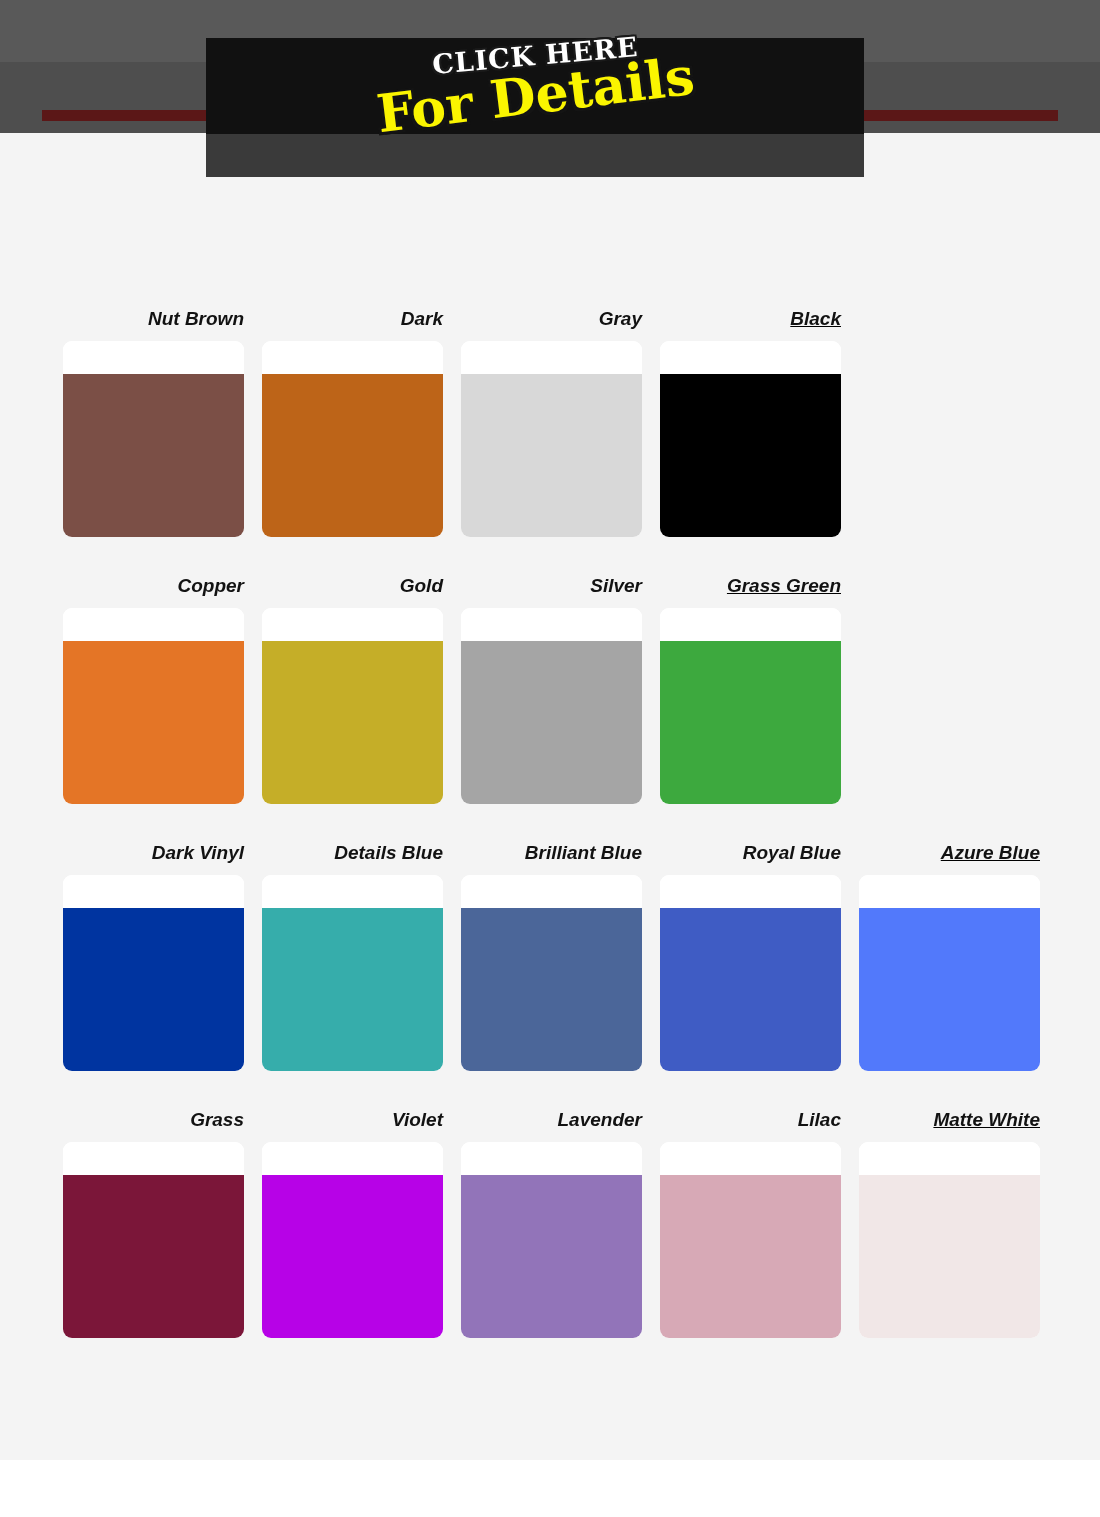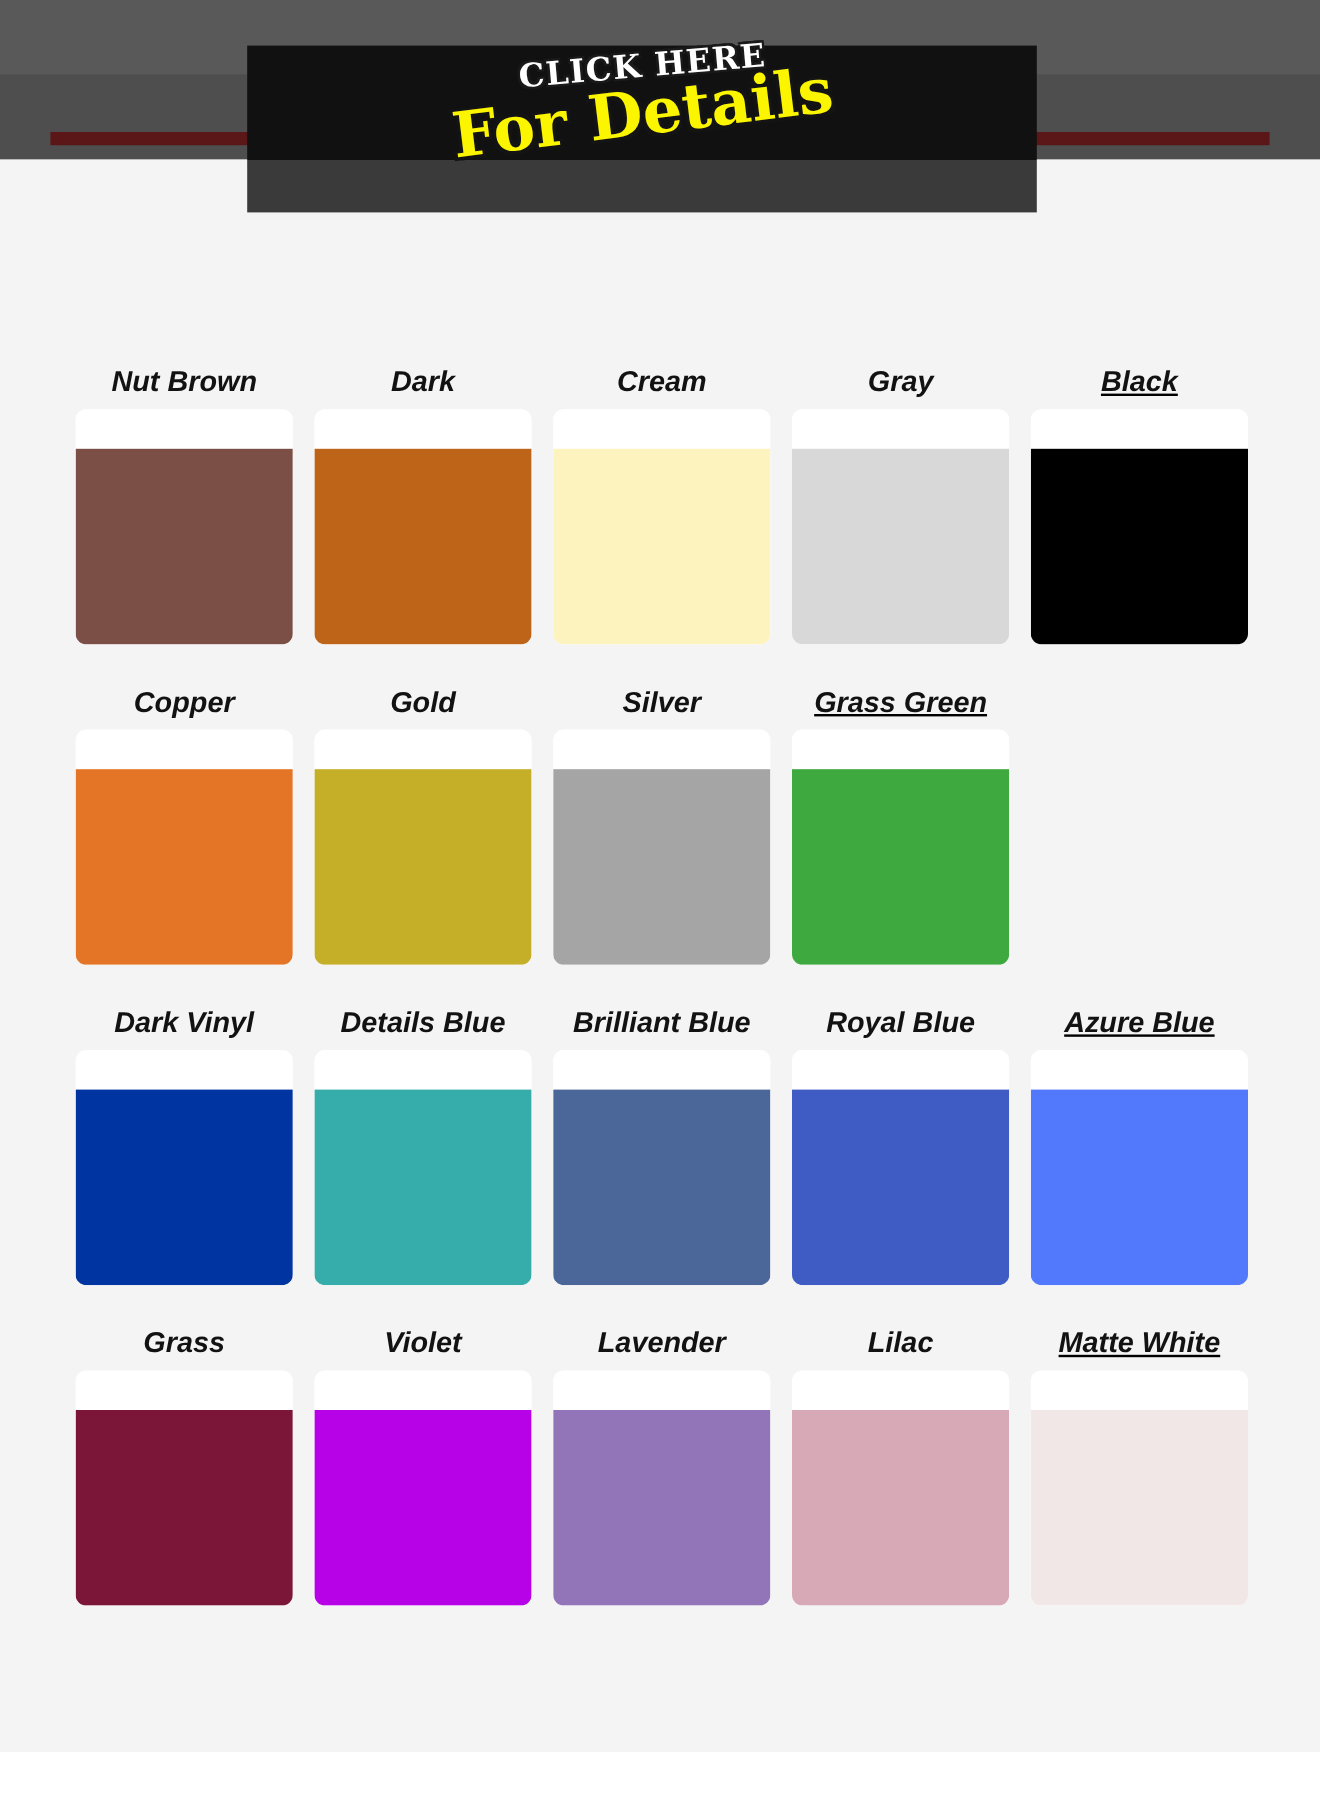--- a/index.html
+++ b/index.html
@@ -140,25 +140,25 @@
     justify-content: flex-start;
     margin-bottom: 38px;
   }
   .swatch-cell {
     width: 181px;
     margin-right: 18px;
   }
   .swatch-cell:last-child { margin-right: 0; text-decoration: underline; }
 
   .swatch-label {
-    text-align: center;
+    text-align: right;
     font-family: "Liberation Sans", sans-serif;
     font-weight: bold;
     font-style: italic;
-    font-size: 24px;
+    font-size: 19px;
     color: #121212;
     line-height: 22px;
     margin-bottom: 11px;
     white-space: nowrap;
   }
   .swatch-card {
     width: 181px;
     height: 196px;
     border-radius: 9px;
     overflow: hidden;
@@ -220,27 +220,20 @@
           </div>
         </div>
         <div class="swatch-cell">
           <div class="swatch-label">Dark</div>
           <div class="swatch-card">
             <div class="swatch-cap"></div>
             <div class="swatch-fill" style="background: rgb(189, 100, 24);"></div>
           </div>
         </div>
         <div class="swatch-cell">
-          <div class="swatch-label">Cream</div>
-          <div class="swatch-card">
-            <div class="swatch-cap"></div>
-            <div class="swatch-fill" style="background: rgb(253, 243, 191);"></div>
-          </div>
-        </div>
-        <div class="swatch-cell">
           <div class="swatch-label">Gray</div>
           <div class="swatch-card">
             <div class="swatch-cap"></div>
             <div class="swatch-fill" style="background: rgb(216, 216, 216);"></div>
           </div>
         </div>
         <div class="swatch-cell">
           <div class="swatch-label">Black</div>
           <div class="swatch-card">
             <div class="swatch-cap"></div>

